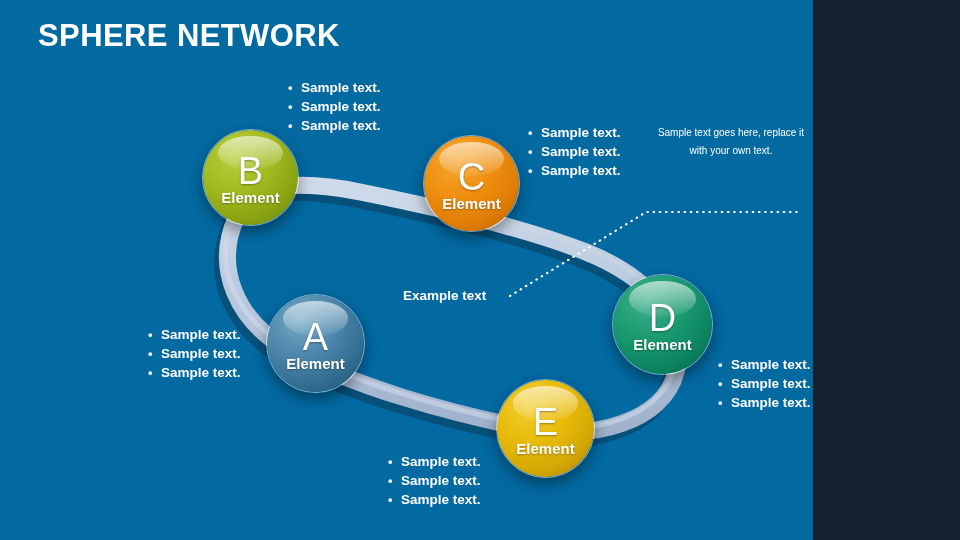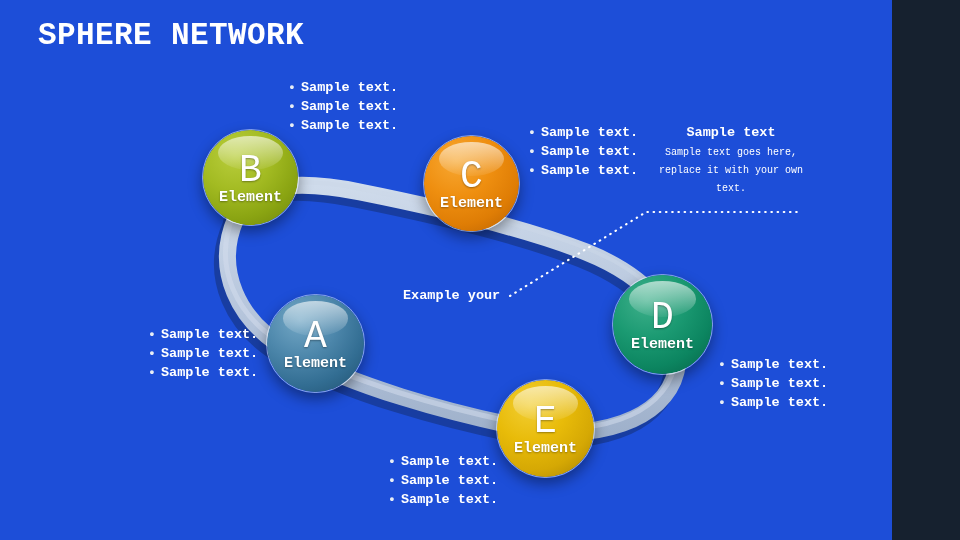--- a/index.html
+++ b/index.html
@@ -2,25 +2,25 @@
 <html><head>
 <meta charset="utf-8">
 <style>
   html, body {
     margin: 0;
     padding: 0;
     background: #16212f;
   }
   #slide {
     position: relative;
-    width: 892px;
+    width: 813px;
     height: 540px;
-    background: #1d4ed8;
+    background: #0369a1;
     overflow: hidden;
-    font-family: Liberation Mono, monospace;
+    font-family: Liberation Sans, sans-serif;
     -webkit-font-smoothing: antialiased;
   }
   
   #title {
     position: absolute;
     left: 38px;
     top: 18px;
     font-size: 31px;
     font-weight: bold;
     color: #ffffff;
@@ -316,19 +316,18 @@
       <span class="dot">•</span>
       <span>Sample text.</span>
     </div>
     <div class="row">
       <span class="dot">•</span>
       <span>Sample text.</span>
     </div>
   </div>
 
   <div id="callout">
-    <div class="c-title">Sample text</div>
     <div class="c-body">Sample text goes here, replace it with your own text.</div>
   </div>
 
-  <div id="example-text">Example your</div>
+  <div id="example-text">Example text</div>
 
 </div>
 
 </body></html>

